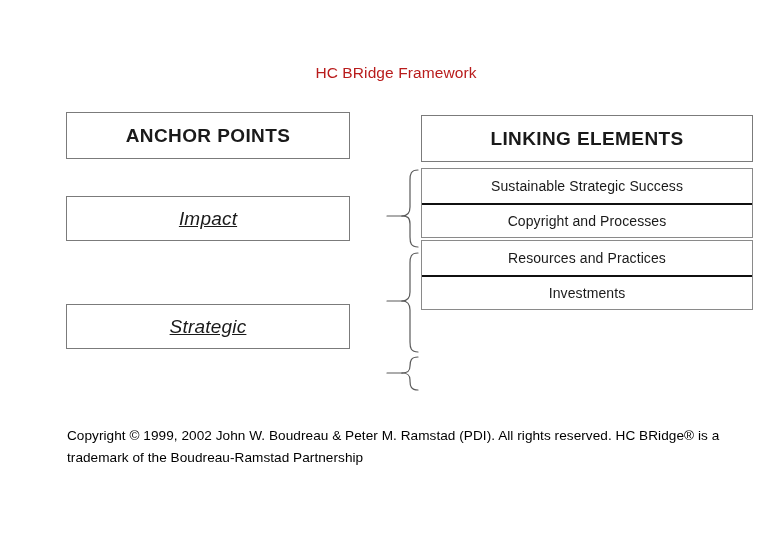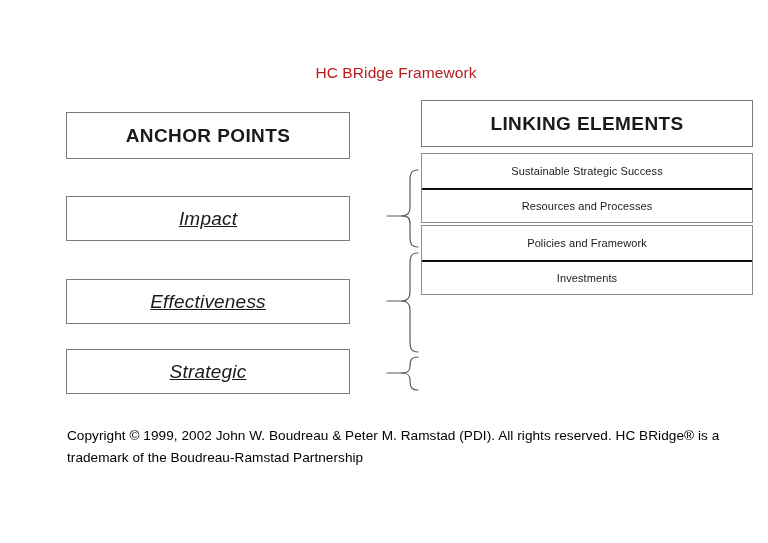--- a/index.html
+++ b/index.html
@@ -61,21 +61,21 @@
     text-decoration: underline;
   }
   .gap-1 { height: 37px; }
   .gap-2 { height: 38px; }
   .gap-3 { height: 25px; }
 
   
   .linking-col {
     position: absolute;
     left: 421px;
-    top: 100px;
+    top: 115px;
     width: 332px;
   }
   .linking-header {
     box-sizing: border-box;
     width: 332px;
     height: 47px;
     border: 1.3px solid #7b7b7b;
     background: #ffffff;
     display: flex;
     align-items: center;
@@ -93,21 +93,21 @@
     background: #ffffff;
   }
   .linking-group + .linking-group { margin-top: 2px; }
 
   .linking-row {
     box-sizing: border-box;
     height: 34px;
     display: flex;
     align-items: center;
     justify-content: center;
-    font-size: 11px;
+    font-size: 14px;
     font-weight: 400;
     color: #1a1a1a;
     letter-spacing: 0.1px;
   }
   .linking-row + .linking-row {
     border-top: 2.1px solid #101010;
   }
 
   
   .braces {
@@ -139,21 +139,20 @@
 <div class="anchor-col">
 
   <div class="anchor-box anchor-header">ANCHOR POINTS</div>
 
   <div class="gap-1"></div>
 
   <div class="anchor-box anchor-item">Impact</div>
 
   <div class="gap-2"></div>
 
-  <div class="anchor-box anchor-item">Effectiveness</div>
 
   <div class="gap-3"></div>
 
   <div class="anchor-box anchor-item">Strategic</div>
 </div>
 
 <div class="braces">
   <svg width="66" height="305" viewBox="0 0 66 305" fill="none" xmlns="http://www.w3.org/2000/svg">
 
     <g stroke="#5a5a5a" stroke-width="1.2" fill="none" stroke-linecap="round" stroke-linejoin="round">
@@ -177,26 +176,26 @@
 </div>
 
 <div class="linking-col">
 
   <div class="linking-header">LINKING ELEMENTS</div>
 
   <div class="linking-gap"></div>
 
   <div class="linking-group">
     <div class="linking-row">Sustainable Strategic Success</div>
-    <div class="linking-row">Resources and Processes</div>
+    <div class="linking-row">Copyright and Processes</div>
   </div>
 
 
   <div class="linking-group">
-    <div class="linking-row">Policies and Framework</div>
+    <div class="linking-row">Resources and Practices</div>
     <div class="linking-row">Investments</div>
   </div>
 </div>
 
 <div class="copyright">
   <span>Copyright © 1999, 2002 John W. Boudreau &amp; Peter M. Ramstad (PDI). All rights reserved. HC BRidge®</span>
   <span>is a trademark of the Boudreau-Ramstad Partnership</span>
 </div>
 
 </body></html>

